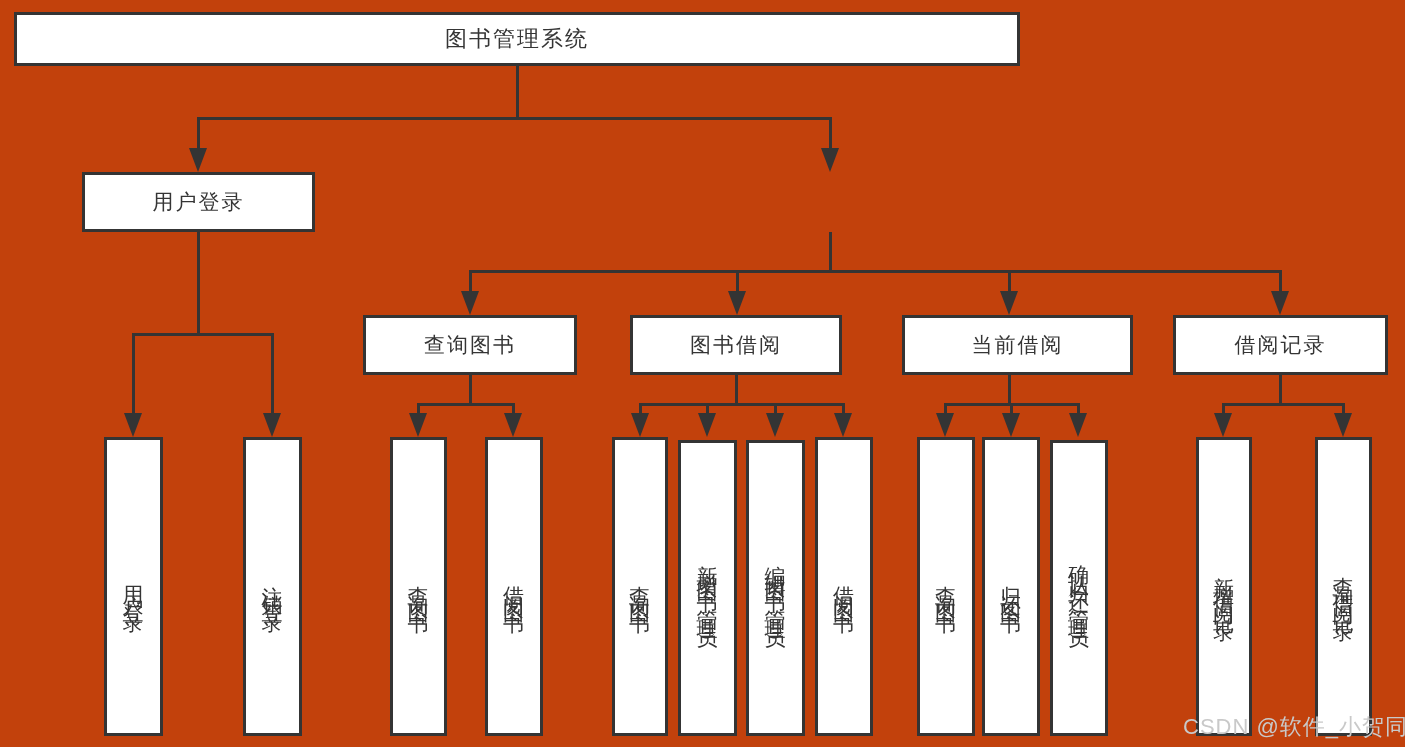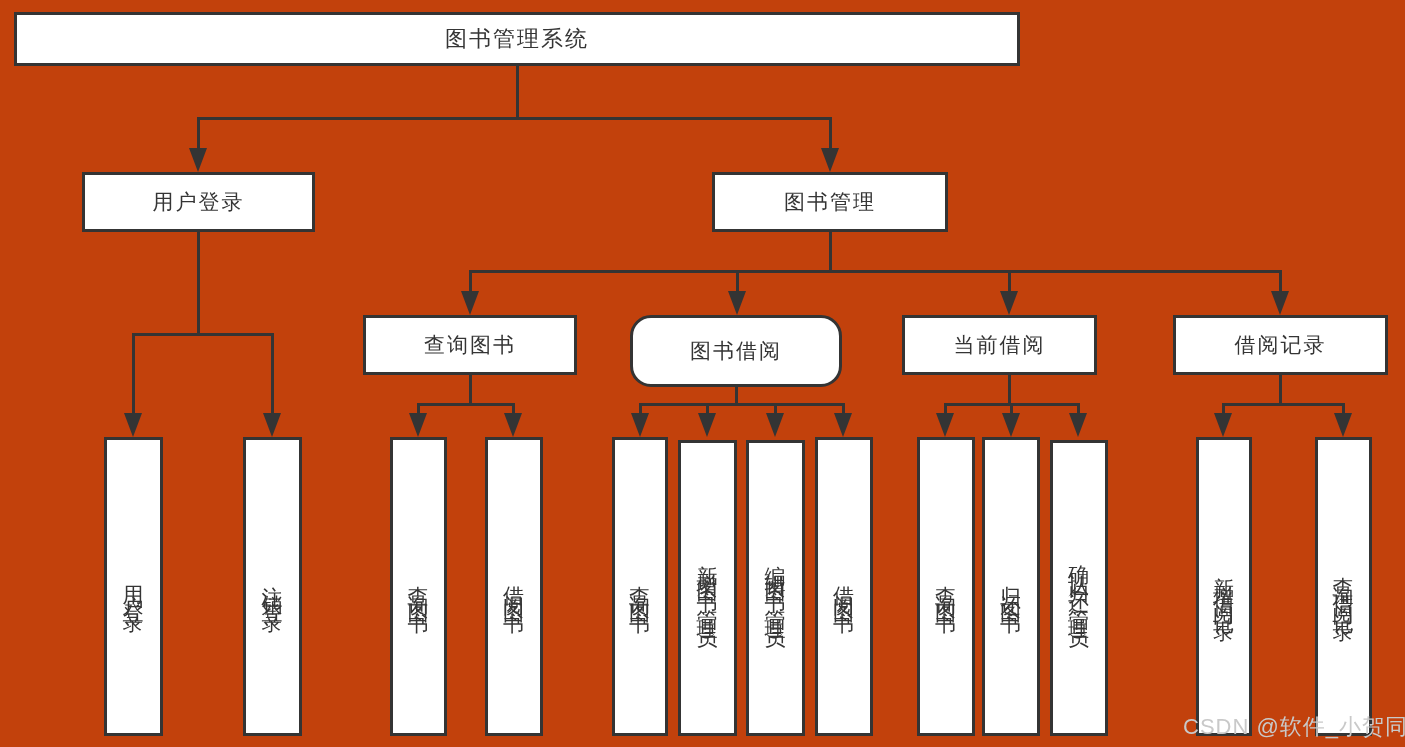--- a/index.html
+++ b/index.html
@@ -83,23 +83,20 @@
   <div class="vline" style="left:516px; top:66px; height:54px;"></div>
   <div class="hline" style="left:197px; top:117px; width:634px;"></div>
   <div class="vline" style="left:197px; top:117px; height:33px;"></div>
   <div class="arrow" style="left:189px; top:148px;"></div>
   <div class="vline" style="left:829px; top:117px; height:33px;"></div>
   <div class="arrow" style="left:821px; top:148px;"></div>
 
   <div class="box" style="left:82px; top:172px; width:233px; height:60px;">
     <span>用户登录</span>
   </div>
-  <div class="box" style="left:712px; top:172px; width:236px; height:60px;">
-    <span>图书管理</span>
-  </div>
 
   <div class="vline" style="left:197px; top:232px; height:104px;"></div>
   <div class="hline" style="left:132px; top:333px; width:141px;"></div>
   <div class="vline" style="left:132px; top:333px; height:82px;"></div>
   <div class="arrow" style="left:124px; top:413px;"></div>
   <div class="vline" style="left:271px; top:333px; height:82px;"></div>
   <div class="arrow" style="left:263px; top:413px;"></div>
 
   <div class="vline" style="left:829px; top:232px; height:41px;"></div>
   <div class="hline" style="left:469px; top:270px; width:812px;"></div>
@@ -108,24 +105,24 @@
   <div class="vline" style="left:736px; top:270px; height:23px;"></div>
   <div class="arrow" style="left:728px; top:291px;"></div>
   <div class="vline" style="left:1008px; top:270px; height:23px;"></div>
   <div class="arrow" style="left:1000px; top:291px;"></div>
   <div class="vline" style="left:1279px; top:270px; height:23px;"></div>
   <div class="arrow" style="left:1271px; top:291px;"></div>
 
   <div class="box" style="left:363px; top:315px; width:214px; height:60px;">
     <span>查询图书</span>
   </div>
-  <div class="box" style="left:630px; top:315px; width:212px; height:72px;border-radius:21px;">
+  <div class="box" style="left:630px; top:315px; width:212px; height:60px;">
     <span>图书借阅</span>
   </div>
-  <div class="box" style="left:902px; top:315px; width:195px; height:60px;">
+  <div class="box" style="left:902px; top:315px; width:231px; height:60px;">
     <span>当前借阅</span>
   </div>
   <div class="box" style="left:1173px; top:315px; width:215px; height:60px;">
     <span>借阅记录</span>
   </div>
 
   <div class="vline" style="left:469px; top:375px; height:31px;"></div>
   <div class="hline" style="left:417px; top:403px; width:98px;"></div>
   <div class="vline" style="left:417px; top:403px; height:14px;"></div>
   <div class="arrow" style="left:409px; top:413px;"></div>

